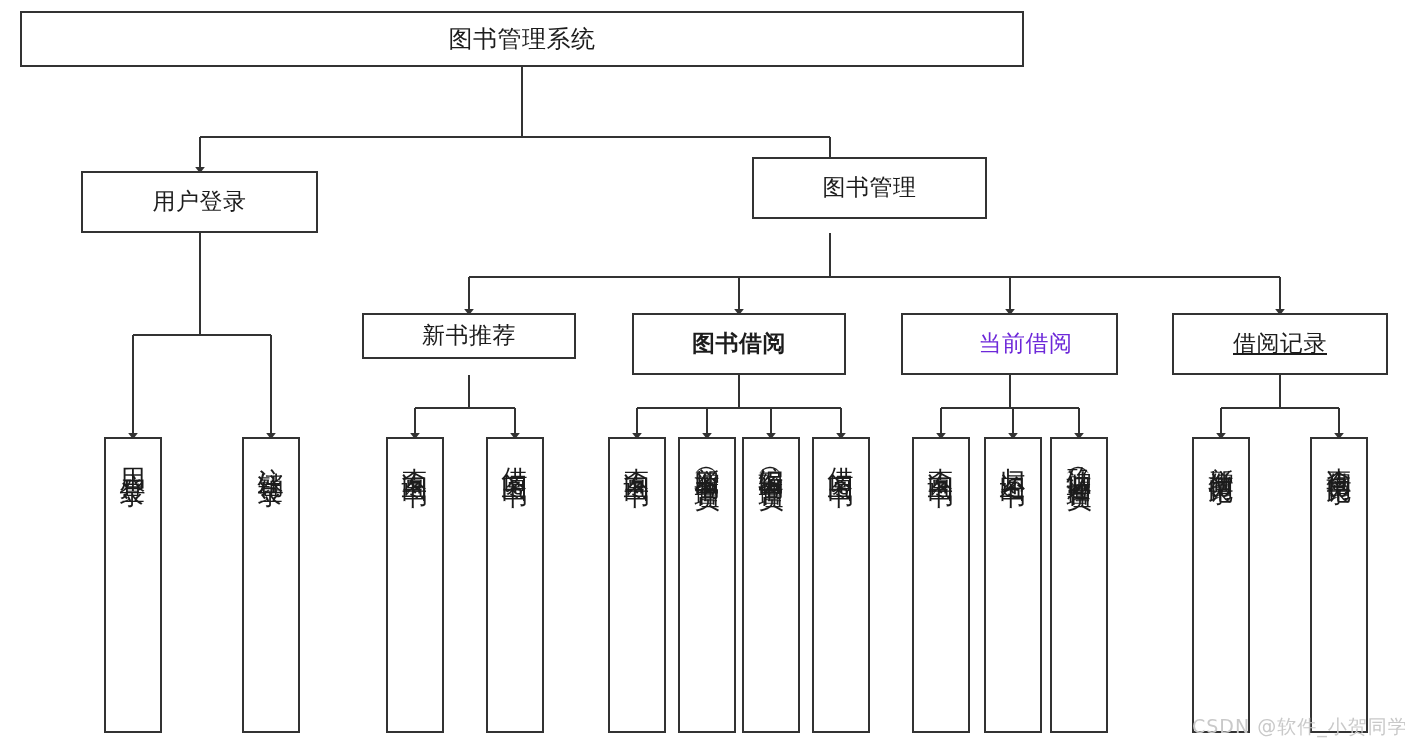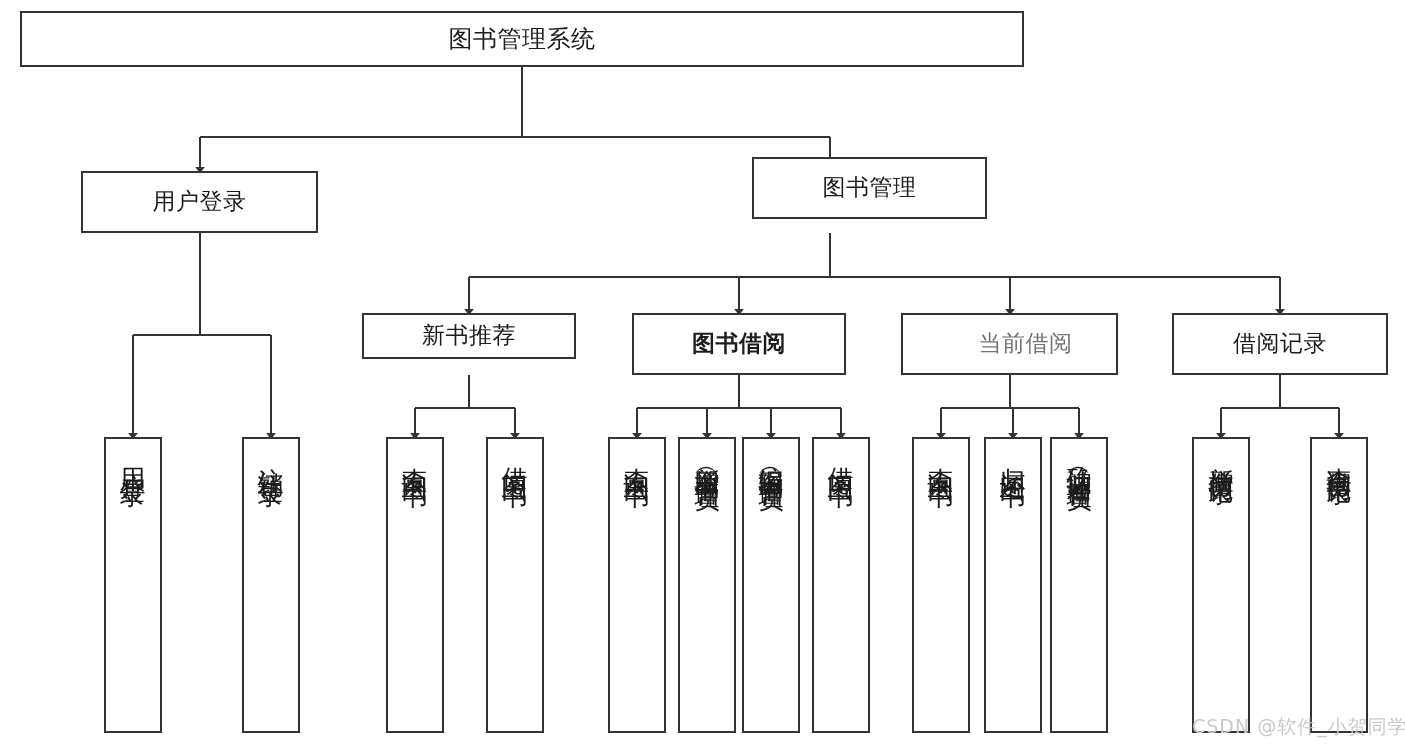--- a/index.html
+++ b/index.html
@@ -135,24 +135,24 @@
       <div class="node-box horizontal" style="left: 712px; top: 157px; width: 235px; height: 62px; border-color: rgb(51, 51, 51); margin-left: 40px;">
         <span class="node-label" style="color: rgb(28, 28, 28);">图书管理</span>
       </div>
       <div class="node-box horizontal" style="left: 362px; top: 313px; width: 214px; height: 46px; border-color: rgb(51, 51, 51);">
         <span class="node-label" style="color: rgb(28, 28, 28);">新书推荐</span>
       </div>
       <div class="node-box horizontal" style="left: 632px; top: 313px; width: 214px; height: 62px; border-color: rgb(51, 51, 51); font-weight: bold;">
         <span class="node-label" style="color: rgb(28, 28, 28);">图书借阅</span>
       </div>
       <div class="node-box horizontal" style="left: 901px; top: 313px; width: 217px; height: 62px; border-color: rgb(51, 51, 51);">
-        <span class="node-label" style="color: #737373; margin-left: 32px;">当前借阅</span>
+        <span class="node-label" style="color: #6d28d9; margin-left: 32px;">当前借阅</span>
       </div>
       <div class="node-box horizontal" style="left: 1172px; top: 313px; width: 216px; height: 62px; border-color: rgb(51, 51, 51);">
-        <span class="node-label" style="color: rgb(28, 28, 28);">借阅记录</span>
+        <span class="node-label" style="color: rgb(28, 28, 28); text-decoration: underline;">借阅记录</span>
       </div>
       <div class="node-box vertical" style="left: 104px; top: 437px; width: 58px; height: 296px; border-color: rgb(51, 51, 51);">
         <span class="node-label" style="color: rgb(28, 28, 28);">用户登录</span>
       </div>
       <div class="node-box vertical" style="left: 242px; top: 437px; width: 58px; height: 296px; border-color: rgb(51, 51, 51);">
         <span class="node-label" style="color: rgb(28, 28, 28);">注销登录</span>
       </div>
       <div class="node-box vertical" style="left: 386px; top: 437px; width: 58px; height: 296px; border-color: rgb(51, 51, 51);">
         <span class="node-label" style="color: rgb(28, 28, 28);">查询图书</span>
       </div>

